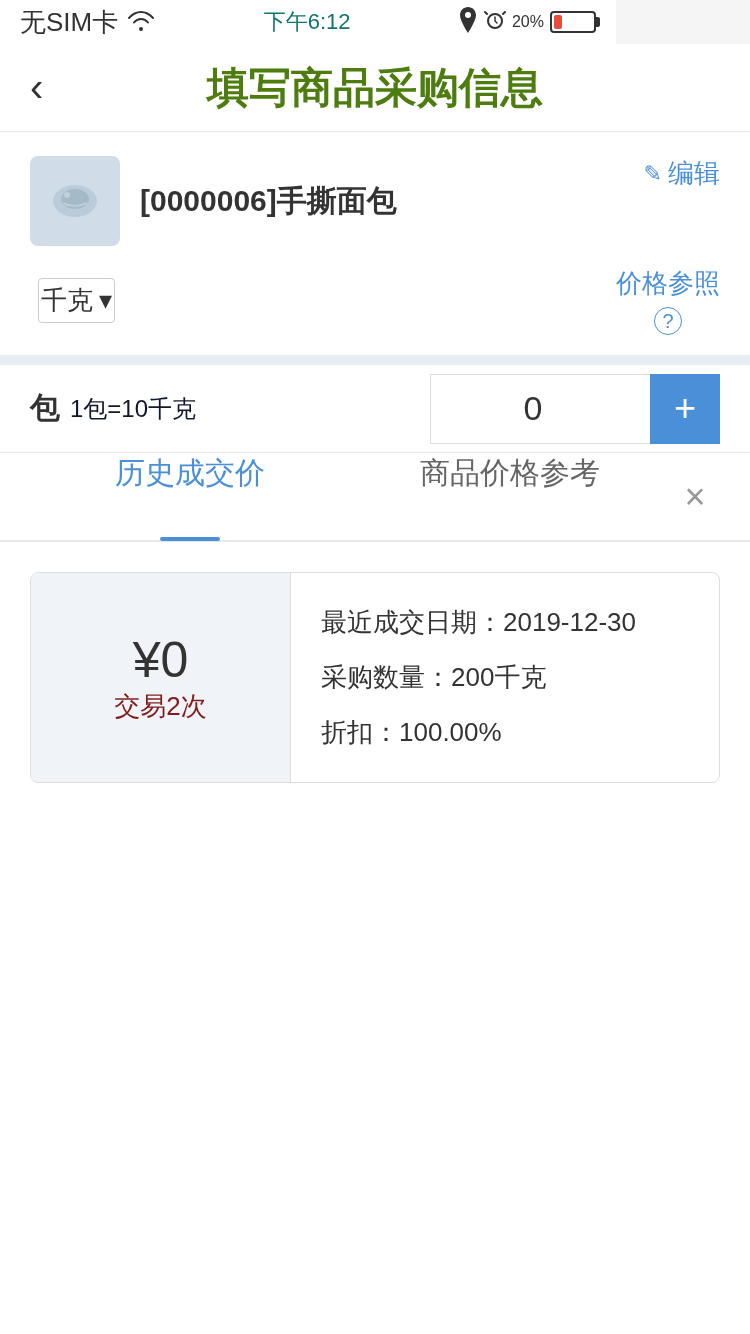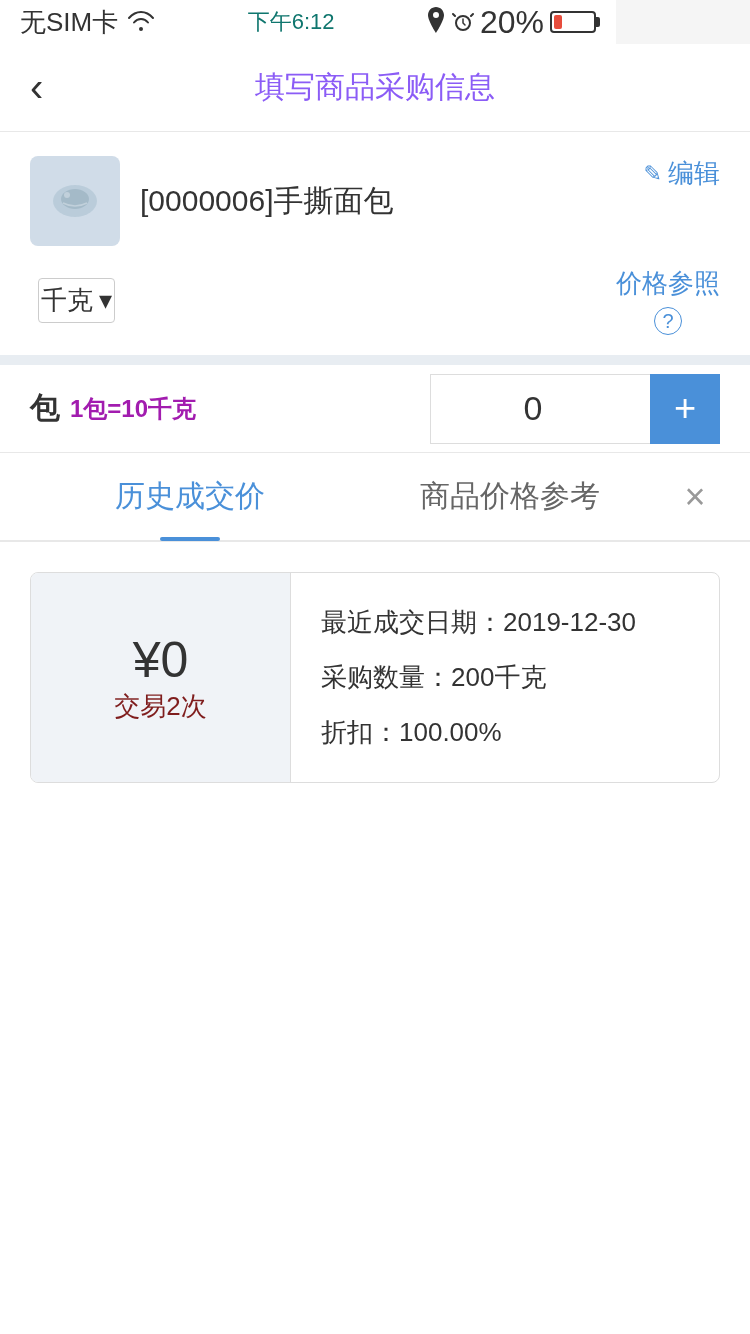--- a/index.html
+++ b/index.html
@@ -32,21 +32,21 @@
     }
     .status-center {
       font-size: 22px;
       color: #0f766e;
       font-weight: 400;
     }
     .status-right {
       display: flex;
       align-items: center;
       gap: 6px;
-      font-size: 32px;
+      font-size: 16px;
       color: #333;
     }
     .battery-icon {
       width: 46px;
       height: 22px;
       border: 2px solid #333;
       border-radius: 4px;
       position: relative;
       display: inline-flex;
       align-items: center;
@@ -85,23 +85,23 @@
       font-size: 40px;
       color: #333;
       cursor: pointer;
       padding: 10px;
       margin-left: -10px;
     }
     .header-title {
       position: absolute;
       left: 50%;
       transform: translateX(-50%);
-      font-size: 30px;
-      font-weight: 400;
-      color: #8b5cf6;
+      font-size: 42px;
+      font-weight: 700;
+      color: #4d7c0f;
     }
 
     
     .product-section {
       background: #fff;
       padding: 24px 30px 20px 30px;
       margin-bottom: 0;
     }
     .product-top {
       display: flex;
@@ -125,21 +125,21 @@
       overflow: hidden;
     }
     .product-image svg {
       width: 60px;
       height: 60px;
       opacity: 0.6;
     }
     .product-name {
       font-size: 30px;
       color: #333;
-      font-weight: 400;
+      font-weight: 700;
     }
     .edit-btn {
       display: flex;
       align-items: center;
       gap: 6px;
       color: #4a90d9;
       font-size: 26px;
       cursor: pointer;
     }
     .edit-icon {
@@ -210,22 +210,21 @@
       font-size: 28px;
       color: #333;
     }
     .bao-label {
       font-size: 30px;
       font-weight: 600;
       color: #333;
     }
     .conversion-note {
       font-size: 24px;
-      color: #a21caf;
-      font-weight: bold;
+      color: #0f172a;
     }
     .quantity-input-group {
       display: flex;
       align-items: center;
       gap: 0;
     }
     .quantity-input {
       width: 220px;
       height: 70px;
       border: 1px solid #ddd;
@@ -260,21 +259,21 @@
       padding: 0 30px;
       height: 88px;
       border-bottom: 1px solid #e8e8e8;
       position: relative;
     }
     .tab-item {
       flex: 1;
       display: flex;
       flex-direction: column;
       align-items: center;
-      justify-content: center;
+      justify-content: flex-start;
       height: 88px;
       cursor: pointer;
       position: relative;
     }
     .tab-label {
       font-size: 30px;
     }
     .tab-item.active .tab-label {
       color: #4a90d9;
       font-weight: 500;

